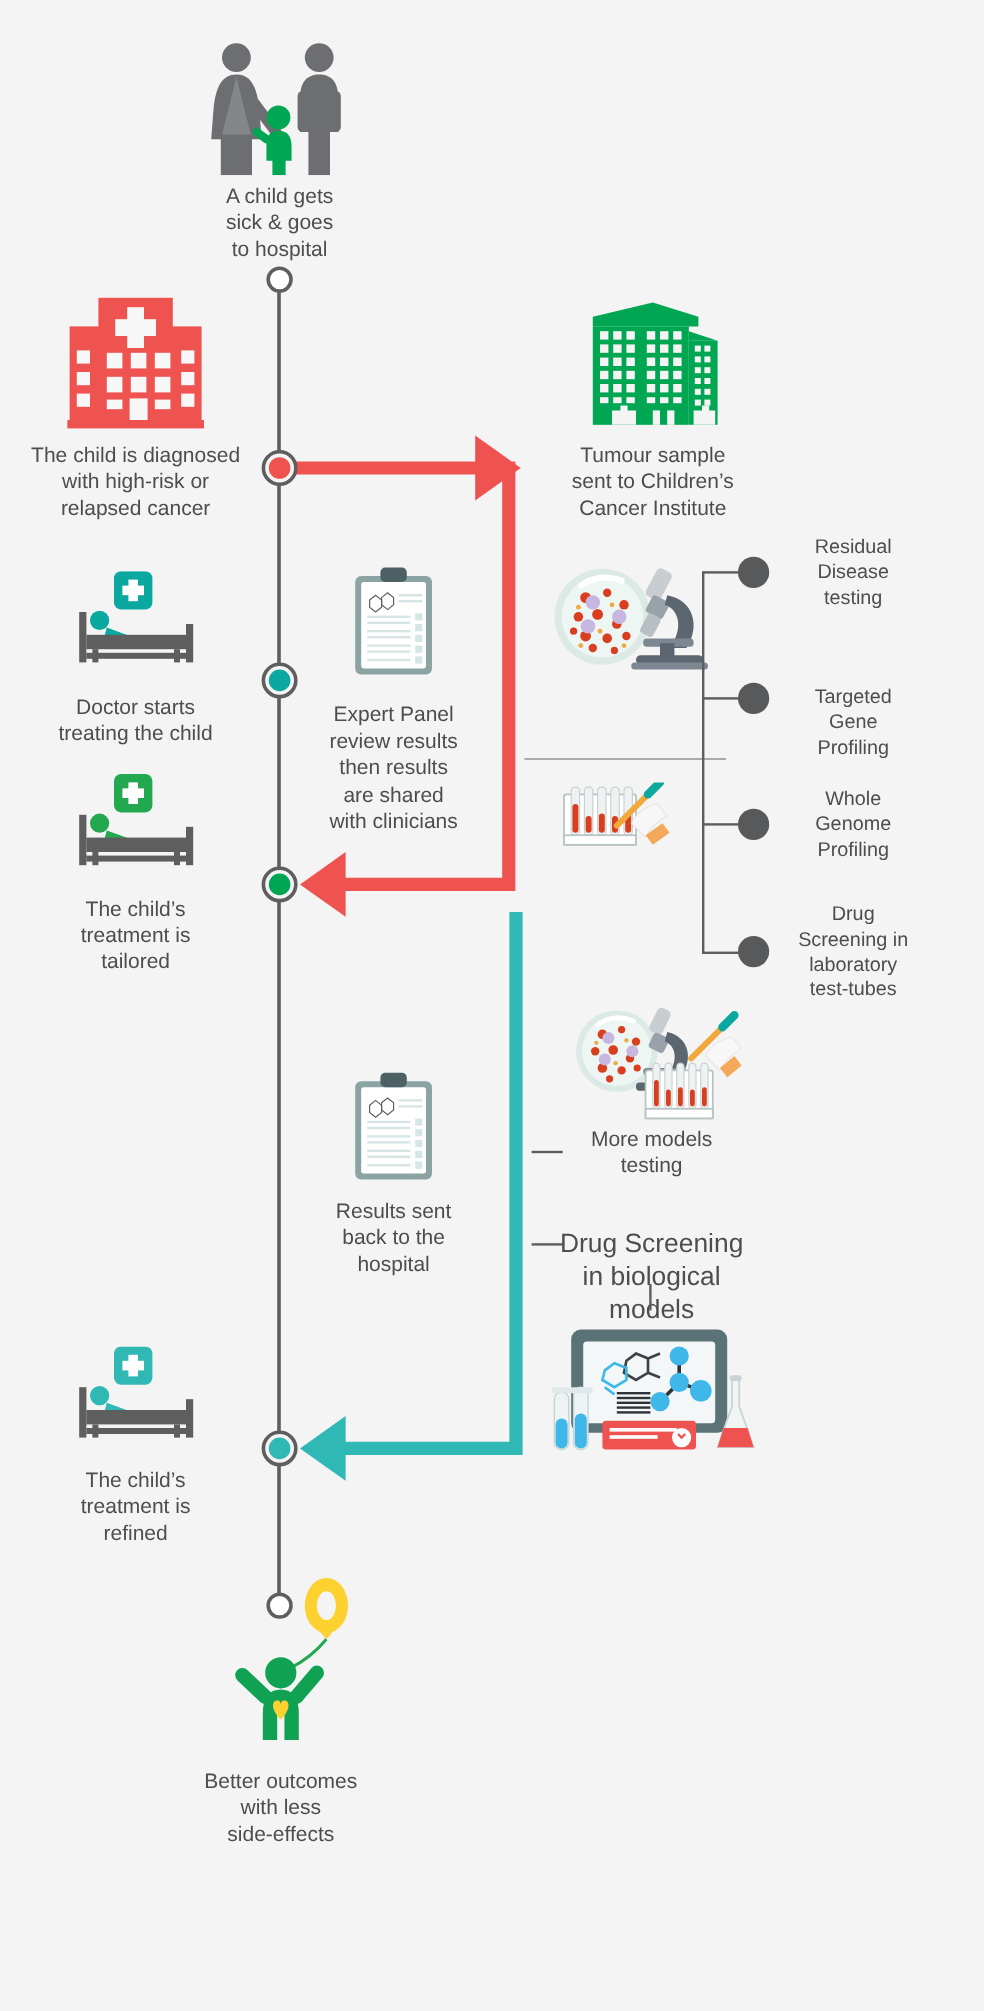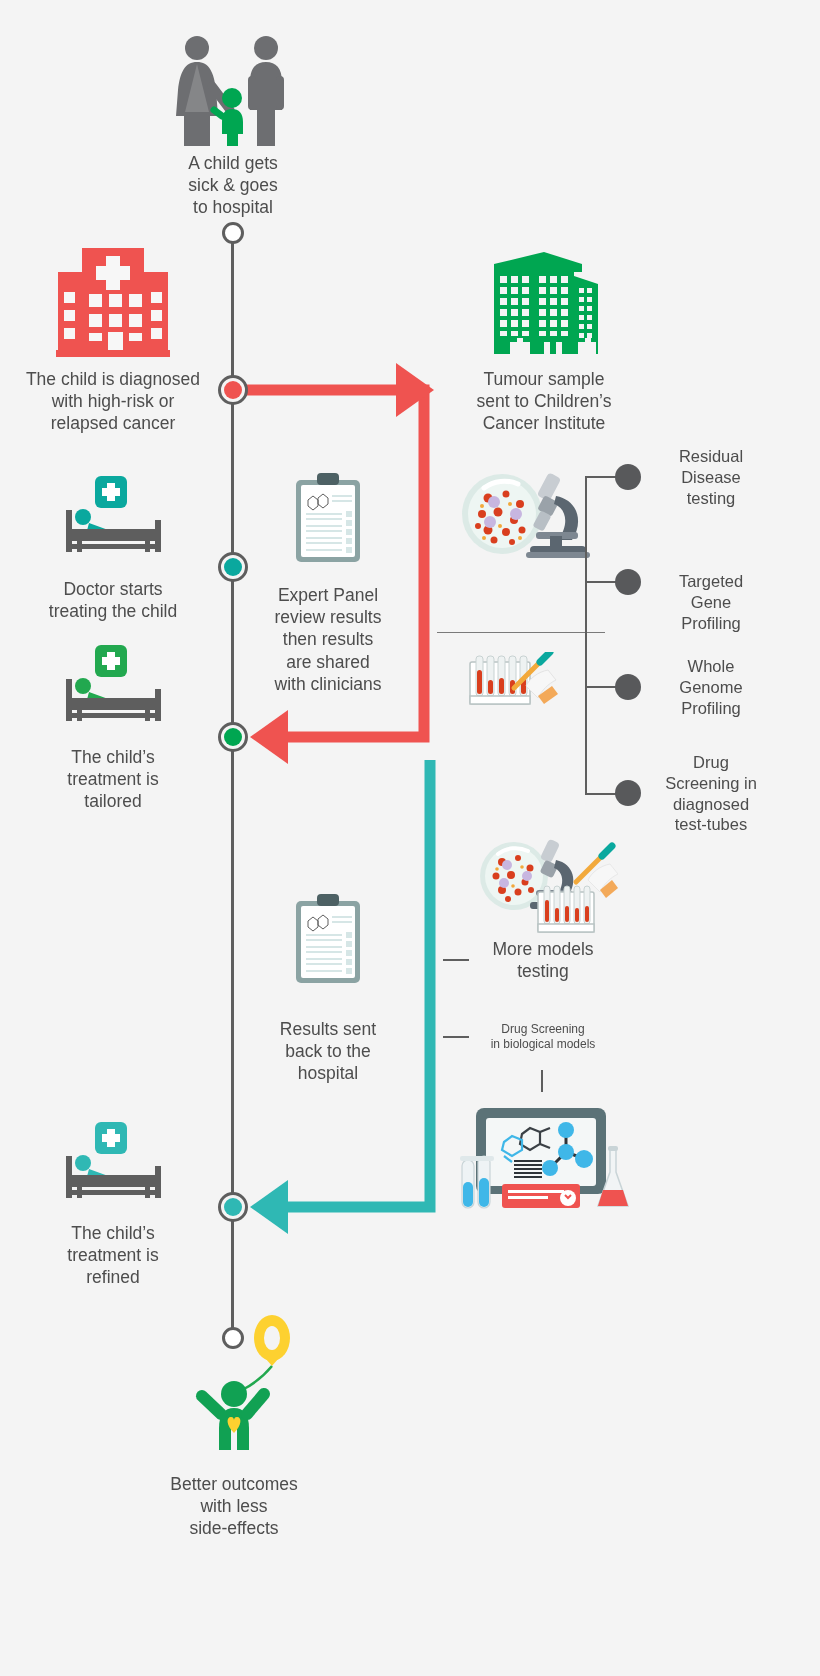--- a/index.html
+++ b/index.html
@@ -271,21 +271,21 @@
       <rect x="12" y="70" width="36" height="2"></rect>
       <rect x="12" y="77" width="36" height="2"></rect>
       <rect x="52" y="39" width="6" height="6"></rect>
       <rect x="52" y="48" width="6" height="6"></rect>
       <rect x="52" y="57" width="6" height="6"></rect>
       <rect x="52" y="66" width="6" height="6"></rect>
       <rect x="52" y="75" width="6" height="6"></rect>
     </g>
   </svg>
 
-  <div class="cap" style="left:256px;top:998px;width:144px;margin-top:20px;">Results sent
+  <div class="cap" style="left:256px;top:998px;width:144px;">Results sent
 back to the
 hospital</div>
 
   <svg class="abs" style="left:486px;top:250px;" width="116" height="108" viewBox="0 0 116 108">
     <polygon points="8,14 58,2 96,14 96,22 8,22" fill="#00a651"></polygon>
     <rect x="8" y="22" width="80" height="82" fill="#00a651"></rect>
     <polygon points="88,34 112,34 112,104 88,104" fill="#00a651"></polygon>
     <polygon points="88,26 112,34 88,34" fill="#00a651"></polygon>
     <g fill="#f4f4f4">
       <rect x="14" y="26" width="7" height="7"></rect>
@@ -431,21 +431,21 @@
 Disease
 testing</div>
   <div class="branch-label" style="left:650px;top:571px;width:122px;">Targeted
 Gene
 Profiling</div>
   <div class="branch-label" style="left:650px;top:656px;width:122px;">Whole
 Genome
 Profiling</div>
   <div class="branch-label" style="left:646px;top:752px;width:130px;">Drug
 Screening in
-diagnosed
+laboratory
 test-tubes</div>
 
   <svg class="abs" style="left:478px;top:838px;" width="140" height="100" viewBox="0 0 140 100">
     <circle cx="36" cy="38" r="34" fill="#dceae6"></circle>
     <circle cx="36" cy="38" r="29" fill="#eef6f3"></circle>
     <path d="M20 16 A29 29 0 0 1 50 13" stroke="#ffffff" stroke-width="4" fill="none" stroke-linecap="round"></path>
     <g fill="#d93f1e">
       <circle cx="24" cy="24" r="4"></circle>
         <circle cx="40" cy="20" r="3"></circle>
         <circle cx="52" cy="30" r="3.5"></circle>
@@ -496,21 +496,21 @@
     <path d="M122 52 L134 42 L140 50 L128 60 Z" fill="#f3a959"></path>
     <path d="M98 44 L126 16" stroke="#f2a93b" stroke-width="5" stroke-linecap="round"></path>
     <path d="M124 18 L134 8" stroke="#0aa89e" stroke-width="7" stroke-linecap="round"></path>
   </svg>
 
   <div class="rail" style="left:443px;top:959px;width:26px;height:2px;"></div>
   <div class="branch-label" style="left:478px;top:938px;width:130px;font-size:17.5px;">More models
 testing</div>
 
   <div class="rail" style="left:443px;top:1036px;width:26px;height:2px;"></div>
-  <div class="branch-label" style="left:464px;top:1022px;width:158px;font-size:12px;">Drug Screening
+  <div class="branch-label" style="left:464px;top:1022px;width:158px;font-size:22px;">Drug Screening
 in biological models</div>
 
   <div class="rail" style="left:541px;top:1070px;width:2px;height:22px;"></div>
 
   <svg class="abs" style="left:460px;top:1106px;" width="170" height="105" viewBox="0 0 170 105">
     <rect x="16" y="2" width="130" height="86" rx="8" fill="#5b7277"></rect>
     <rect x="26" y="12" width="110" height="68" rx="3" fill="#f4f7f7"></rect>
 
     <g fill="none" stroke="#3b4146" stroke-width="2.2">
       <polygon points="62,28 70,22 80,26 80,38 70,44 60,38"></polygon>

